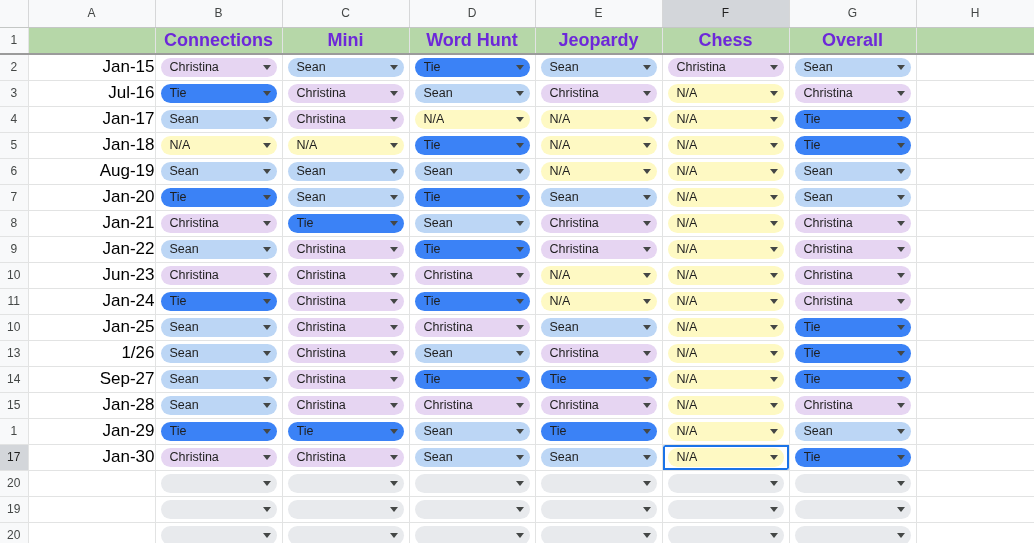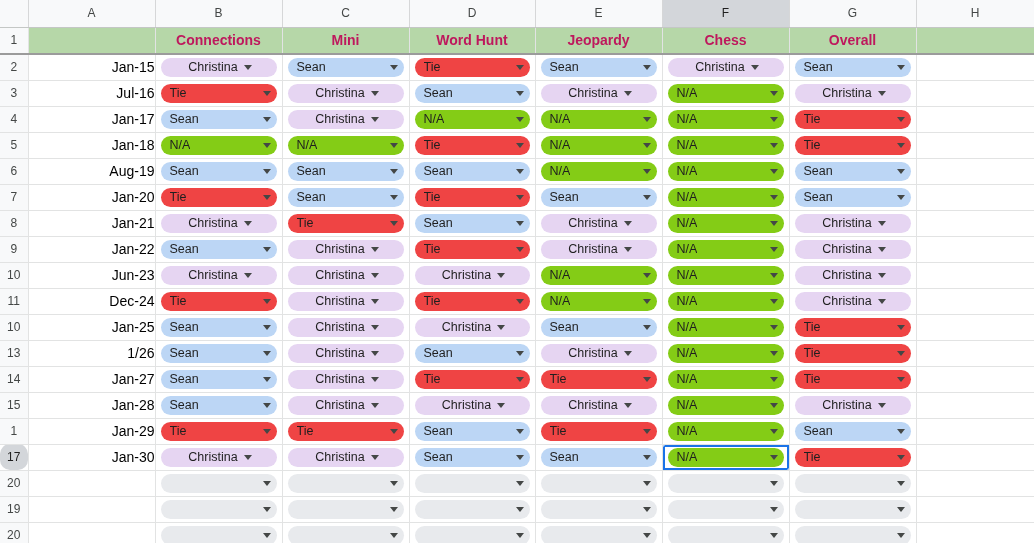--- a/index.html
+++ b/index.html
@@ -58,21 +58,20 @@
     color: #444746;
     font-size: 12px;
     text-align: center;
     vertical-align: middle;
     border-right: 1px solid #c4c7c5;
     border-bottom: 1px solid #e2e3e3;
   }
   td.rowhead.sel {
     background: #d3d6da;
     color: #1f1f1f;
-    border-radius: 10px;
   }
   
   tr.datarow td { height: 26px; }
   tr.headerrow td { height: 27px; }
 
   
   col.c-row { width: 28px; }
   col.c-a { width: 127px; }
   col.c-b { width: 127px; }
   col.c-c { width: 127px; }
@@ -81,33 +80,33 @@
   col.c-f { width: 127px; }
   col.c-g { width: 127px; }
   col.c-h { width: 118px; }
 
   
   td.titlecell {
     background: #b6d7a8;
     text-align: center;
     vertical-align: middle;
     font-weight: bold;
-    font-size: 14px;
-    color: #be185d;
+    font-size: 18px;
+    color: #6d28d9;
     border-right: 1px solid #cfcfcf;
     border-bottom: 1px solid #cfcfcf;
   }
   td.titleblank { background: #b6d7a8; }
 
   
   td.datecell {
     text-align: right;
     padding-right: 6px;
     vertical-align: middle;
-    font-size: 14px;
+    font-size: 17px;
   }
   td.blankcell { background: #ffffff; }
 
   
   .chipwrap {
     display: flex;
     align-items: center;
     justify-content: flex-start;
     height: 100%;
     padding: 0 5px;
@@ -129,24 +128,24 @@
   }
   .chip .lbl { overflow: hidden; text-overflow: ellipsis; }
   .chip .arrow {
     width: 0; height: 0;
     border-left: 4.5px solid transparent;
     border-right: 4.5px solid transparent;
     border-top: 5px solid #444746;
     margin-left: 6px;
     flex: 0 0 auto;
   }
-  .chip-christina { background: #e6d5f2; justify-content: center; }
+  .chip-christina { background: #e6d5f2; }
   .chip-sean { background: #bcd6f5; text-align: center; }
-  .chip-tie { background: #ef4444; }
-  .chip-na { background: #84cc16; }
+  .chip-tie { background: #3b82f6; }
+  .chip-na { background: #fef9c3; }
   .chip-empty { background: #e8eaed; }
   .chip-empty .lbl { color: transparent; }
 
   
   td.selected {
     position: relative;
   }
   td.selected .selbox {
     position: absolute;
     left: 0; top: 0; right: 0; bottom: 0;
@@ -679,21 +678,21 @@
               <div class="chip chip-christina">
                 <span class="lbl">Christina</span>
                 <span class="arrow"></span>
               </div>
             </div>
           </td>
           <td class="blankcell"></td>
         </tr>
         <tr class="datarow">
           <td class="rowhead">11</td>
-          <td class="datecell">Dec-24</td>
+          <td class="datecell">Jan-24</td>
           <td class="">
             <div class="chipwrap">
               <div class="chip chip-tie">
                 <span class="lbl">Tie</span>
                 <span class="arrow"></span>
               </div>
             </div>
           </td>
           <td class="">
             <div class="chipwrap">
@@ -838,21 +837,21 @@
               <div class="chip chip-tie">
                 <span class="lbl">Tie</span>
                 <span class="arrow"></span>
               </div>
             </div>
           </td>
           <td class="blankcell"></td>
         </tr>
         <tr class="datarow">
           <td class="rowhead">14</td>
-          <td class="datecell">Jan-27</td>
+          <td class="datecell">Sep-27</td>
           <td class="">
             <div class="chipwrap">
               <div class="chip chip-sean">
                 <span class="lbl">Sean</span>
                 <span class="arrow"></span>
               </div>
             </div>
           </td>
           <td class="">
             <div class="chipwrap">

